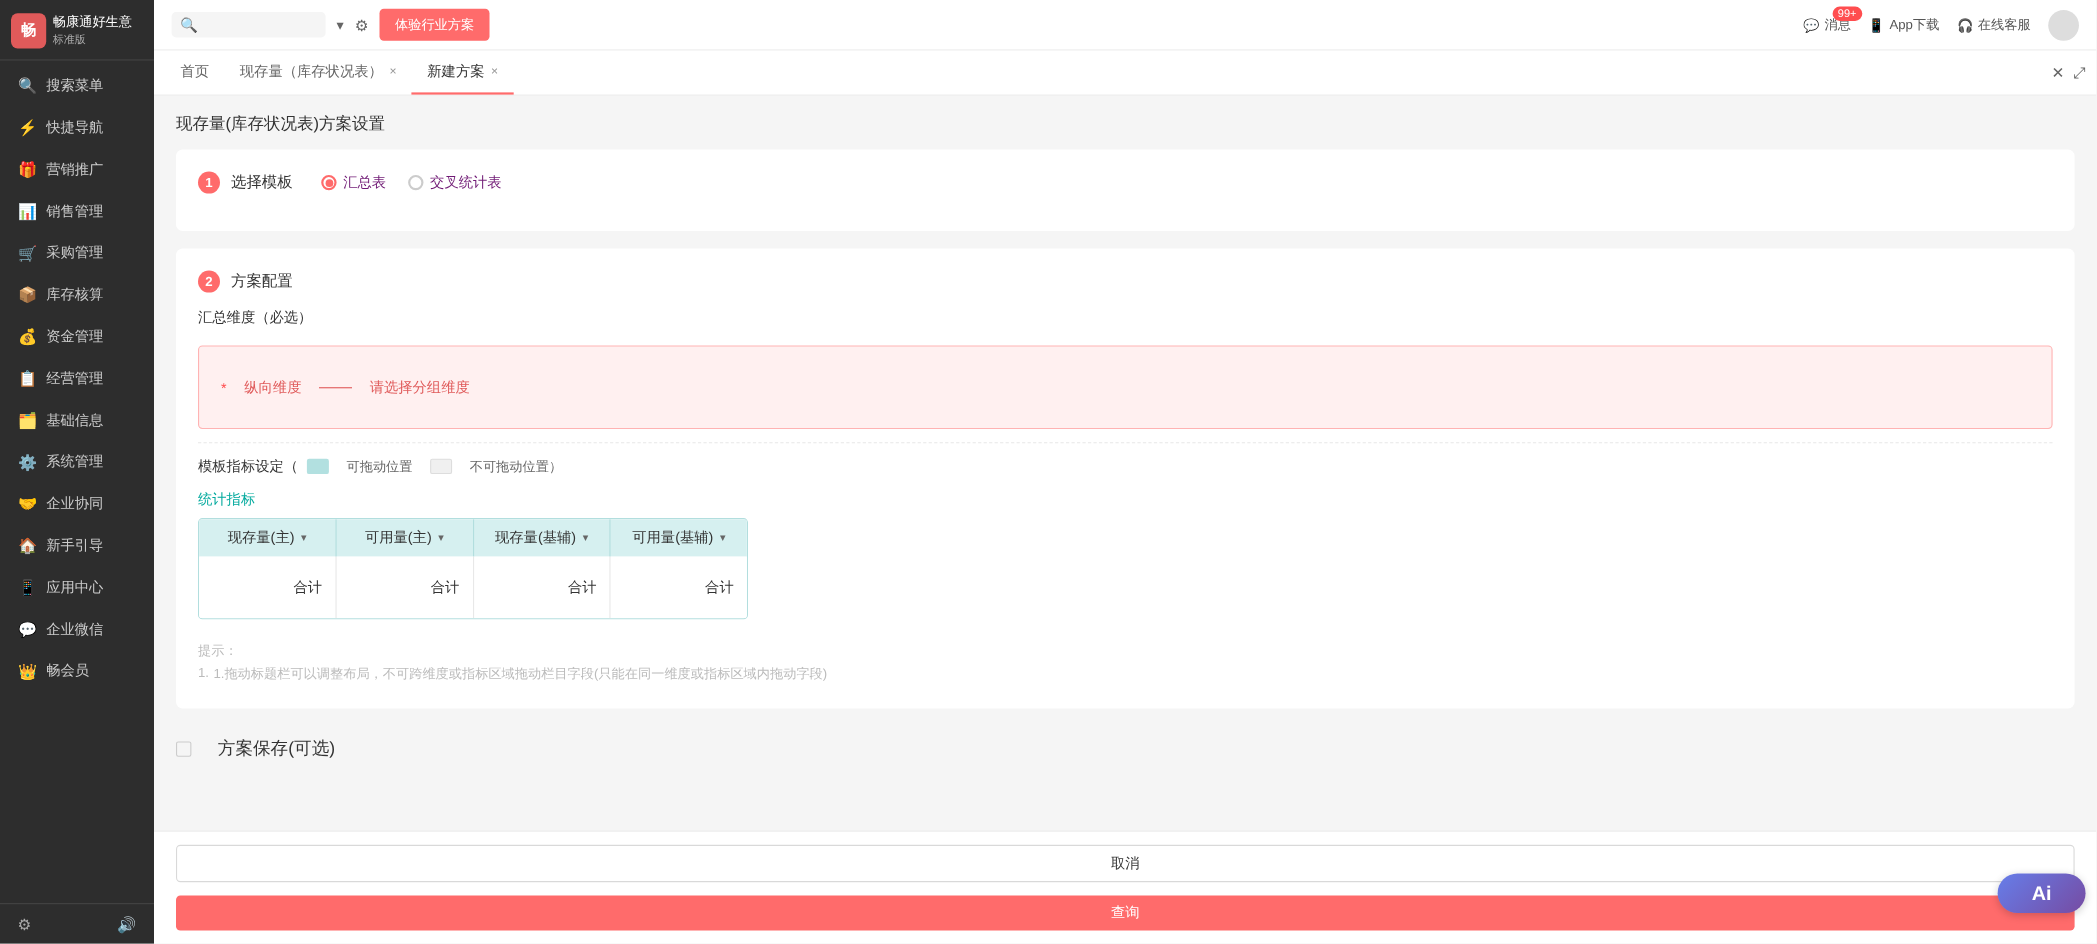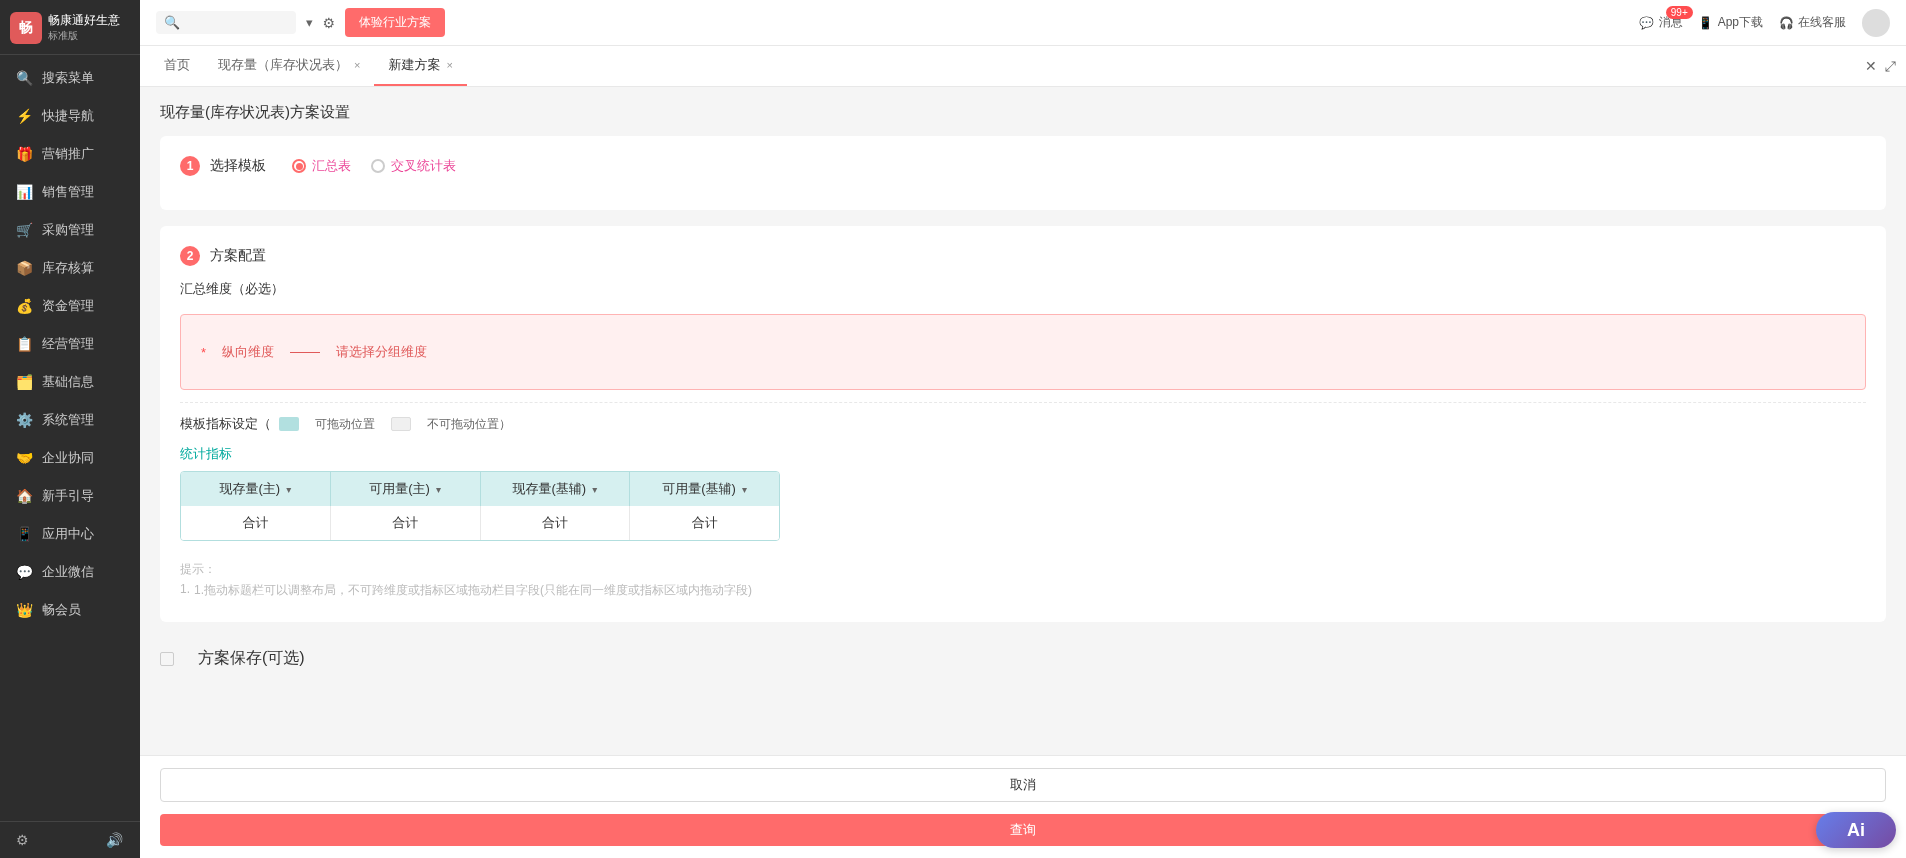--- a/index.html
+++ b/index.html
@@ -115,21 +115,21 @@
     .step-header { display: flex; align-items: center; gap: 10px; margin-bottom: 14px; }
     .step-num {
       width: 20px; height: 20px; background: #ff6b6b; color: white;
       border-radius: 50%; display: flex; align-items: center; justify-content: center;
       font-size: 12px; font-weight: bold; flex-shrink: 0;
     }
     .step-title { font-size: 14px; color: #333; font-weight: 500; }
 
     
     .radio-group { display: flex; align-items: center; gap: 20px; }
-    .radio-item { display: flex; align-items: center; gap: 6px; cursor: pointer; font-size: 13px; color: #ec4899; }
+    .radio-item { display: flex; align-items: center; gap: 6px; cursor: pointer; font-size: 13px; color: #701a75; }
     .radio-circle {
       width: 14px; height: 14px; border-radius: 50%; border: 2px solid #ccc;
       display: flex; align-items: center; justify-content: center;
     }
     .radio-circle.checked { border-color: #ff6b6b; }
     .radio-inner { width: 7px; height: 7px; background: #ff6b6b; border-radius: 50%; }
 
     
     .dim-label { font-size: 13px; color: #333; margin-bottom: 16px; }
     .dim-required { color: #ff4d4f; }
@@ -144,31 +144,31 @@
     .tpl-label { font-size: 13px; color: #333; margin-bottom: 12px; display: flex; align-items: center; gap: 8px; }
     .tpl-legend { display: flex; align-items: center; gap: 16px; font-size: 12px; color: #666; }
     .legend-box {
       width: 20px; height: 14px; border-radius: 2px; display: inline-block;
     }
     .legend-movable { background: #b2e0e0; }
     .legend-fixed { background: #f0f0f0; border: 1px solid #ddd; }
 
     
     .stats-section-title { color: #00a99d; font-size: 13px; font-weight: 500; margin-bottom: 8px; }
-    .stats-table { border: 1px solid #b2dede; border-radius: 4px; overflow: hidden; width: 600px; }
+    .stats-table { border: 1px solid #b2dede; border-radius: 4px; overflow: hidden; width: 500px; }
     .stats-header { display: flex; background: #d6f0f0; }
     .stats-header-cell {
       flex: 1; padding: 8px 12px; display: flex; align-items: center; justify-content: center;
       gap: 6px; border-right: 1px solid #b2dede; font-size: 13px; color: #333;
       cursor: pointer;
     }
     .stats-header-cell:last-child { border-right: none; }
     .stats-body { display: flex; background: #fff; }
     .stats-body-cell {
-      flex: 1; padding: 8px 12px; text-align: center;
+      flex: 1; padding: 19px 12px; text-align: right;
       border-right: 1px solid #e8e8e8; font-size: 13px; color: #333; font-family: Liberation Mono, monospace;
     }
     .stats-body-cell:last-child { border-right: none; }
     .chevron-icon { font-size: 10px; color: #666; }
 
     
     .tips-section { margin-top: 20px; font-size: 12px; color: #bbb; }
     .tips-title { margin-bottom: 4px; }
     .tips-item { margin-bottom: 3px; padding-left: 14px; position: relative; }
     .tips-item::before { content: attr(data-num); position: absolute; left: 0; }
@@ -198,21 +198,21 @@
       background: #ff6b6b; color: white; border: none;
       padding: 7px 24px; border-radius: 4px; cursor: pointer; font-size: 13px;
     }
 
     
     .sidebar-nav::-webkit-scrollbar { width: 4px; }
     .sidebar-nav::-webkit-scrollbar-thumb { background: #555; border-radius: 2px; }
 
     
     .ai-badge {
-      position: fixed; bottom: 10px; right: 10px;
+      position: fixed; bottom: 28px; right: 10px;
       background: linear-gradient(135deg, #667eea, #764ba2);
       color: white; font-size: 18px; font-weight: bold;
       width: 80px; height: 36px; border-radius: 18px;
       display: flex; align-items: center; justify-content: center;
       cursor: pointer; box-shadow: 0 2px 8px rgba(0,0,0,0.2);
     }
 
     .divider { border: none; border-top: 1px dashed #e8e8e8; margin: 12px 0; }
   </style>
 </head>

